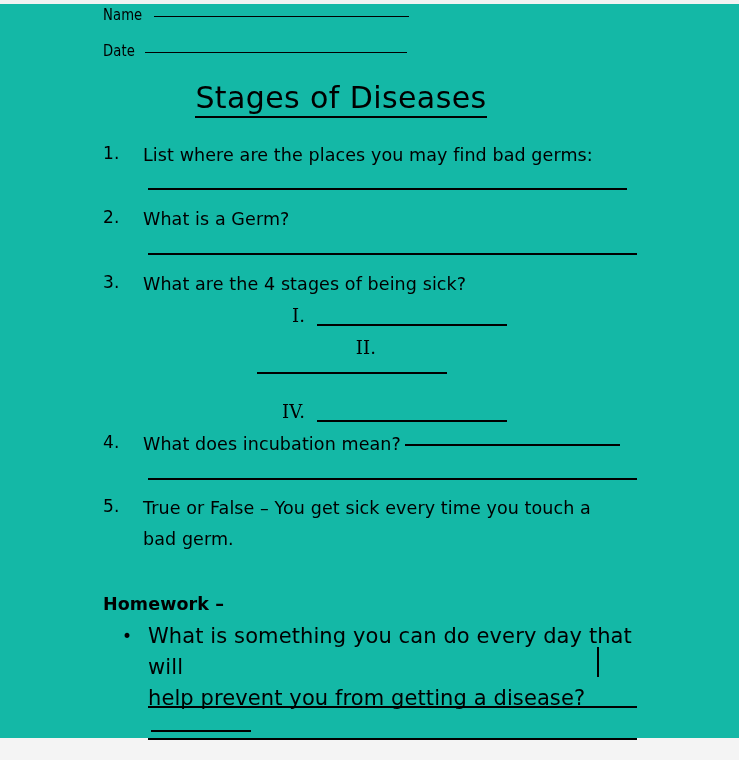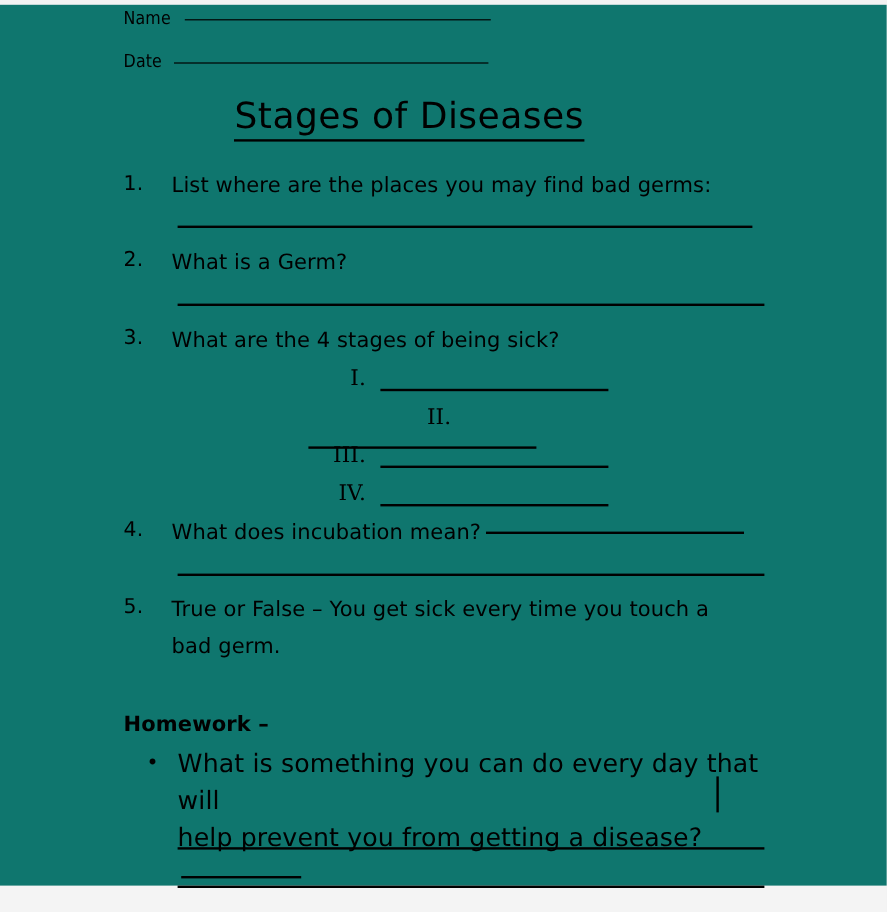--- a/index.html
+++ b/index.html
@@ -25,21 +25,21 @@
     position: absolute;
     top: 0; left: 0;
     width: 739px; height: 4px;
     background: #f2f2f2;
   }
   .page {
     position: absolute;
     top: 4px; left: 0;
     width: 739px;
     height: 734px;
-    background: #0f766e;
+    background: #14b8a6;
   }
   .page-bottom-gap {
     position: absolute;
     top: 738px; left: 0;
     width: 739px; height: 22px;
     background: #f4f4f4;
   }
 
   
   .doc {
@@ -246,24 +246,20 @@
       </div>
 
       <div class="roman-row hand" style="top:297px; left:245px;">
         <span class="rn">I.</span>
         <span class="rn-rule"></span>
       </div>
       <div class="roman-row hand" style="top:329px; left:245px;flex-direction:column;">
         <span class="rn">II.</span>
         <span class="rn-rule"></span>
       </div>
-      <div class="roman-row hand" style="top:361px; left:245px;">
-        <span class="rn">III.</span>
-        <span class="rn-rule"></span>
-      </div>
       <div class="roman-row hand" style="top:393px; left:245px;">
         <span class="rn">IV.</span>
         <span class="rn-rule"></span>
       </div>
 
       <div class="q hand" style="top:425px;">
         <span class="num">4.</span>
         <div class="txt"><span>What does incubation mean?</span><span class="inline-blank"></span></div>
       </div>
       <div class="rule" style="top:474px; left:148px; width:489px;"></div>

